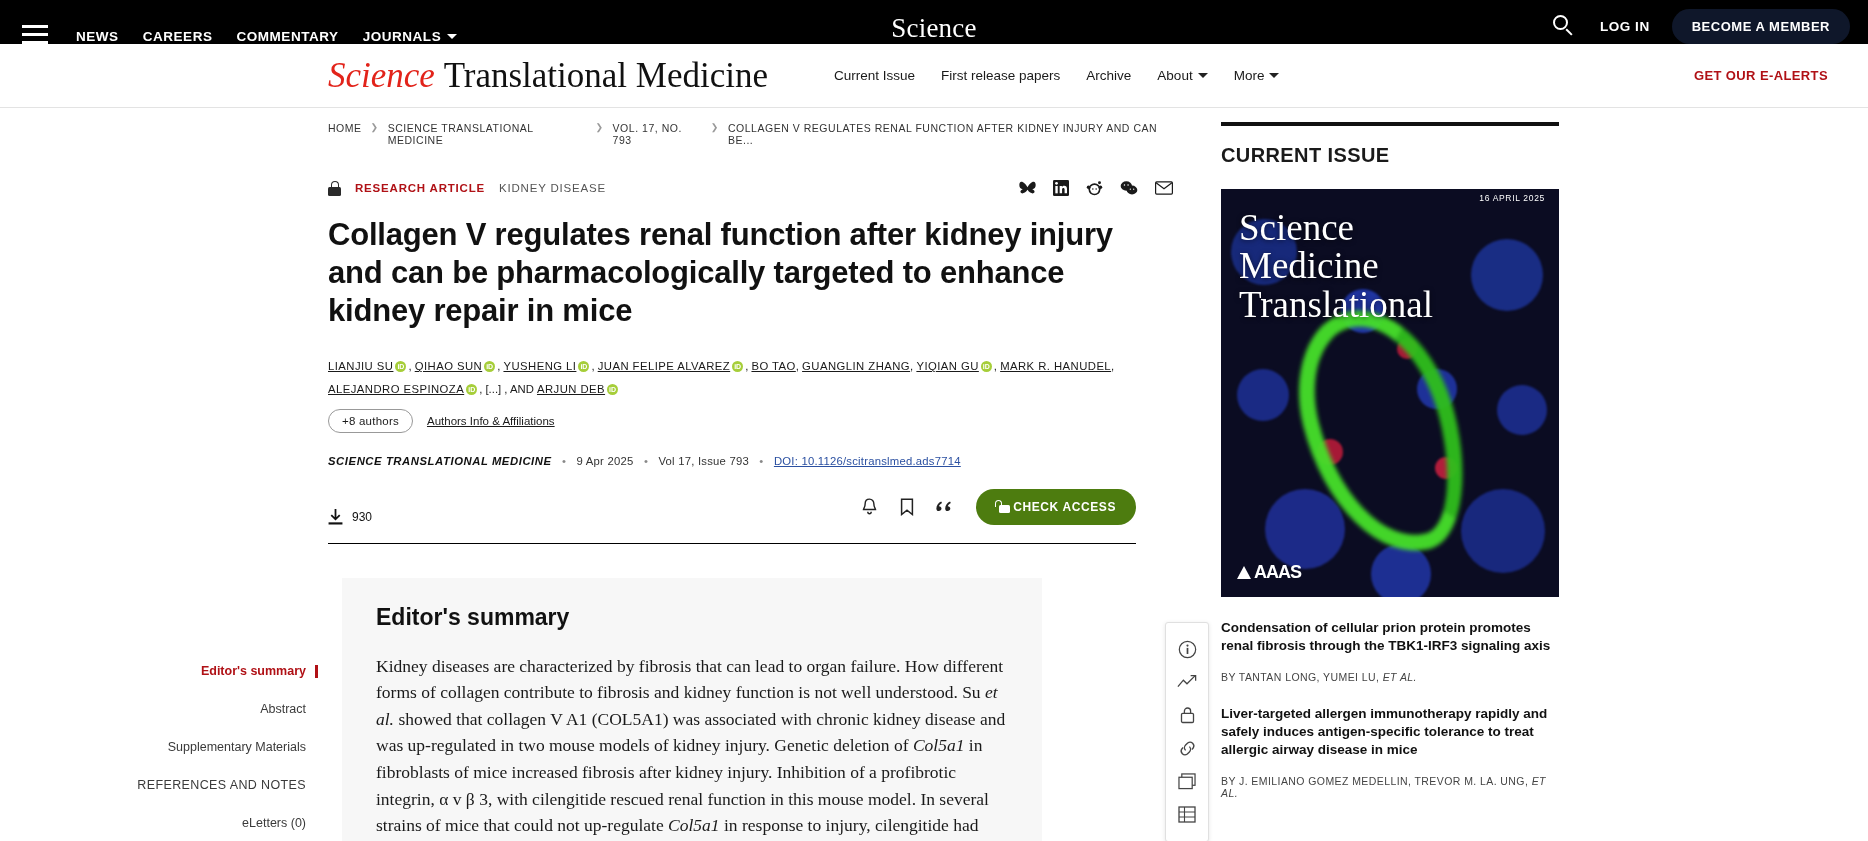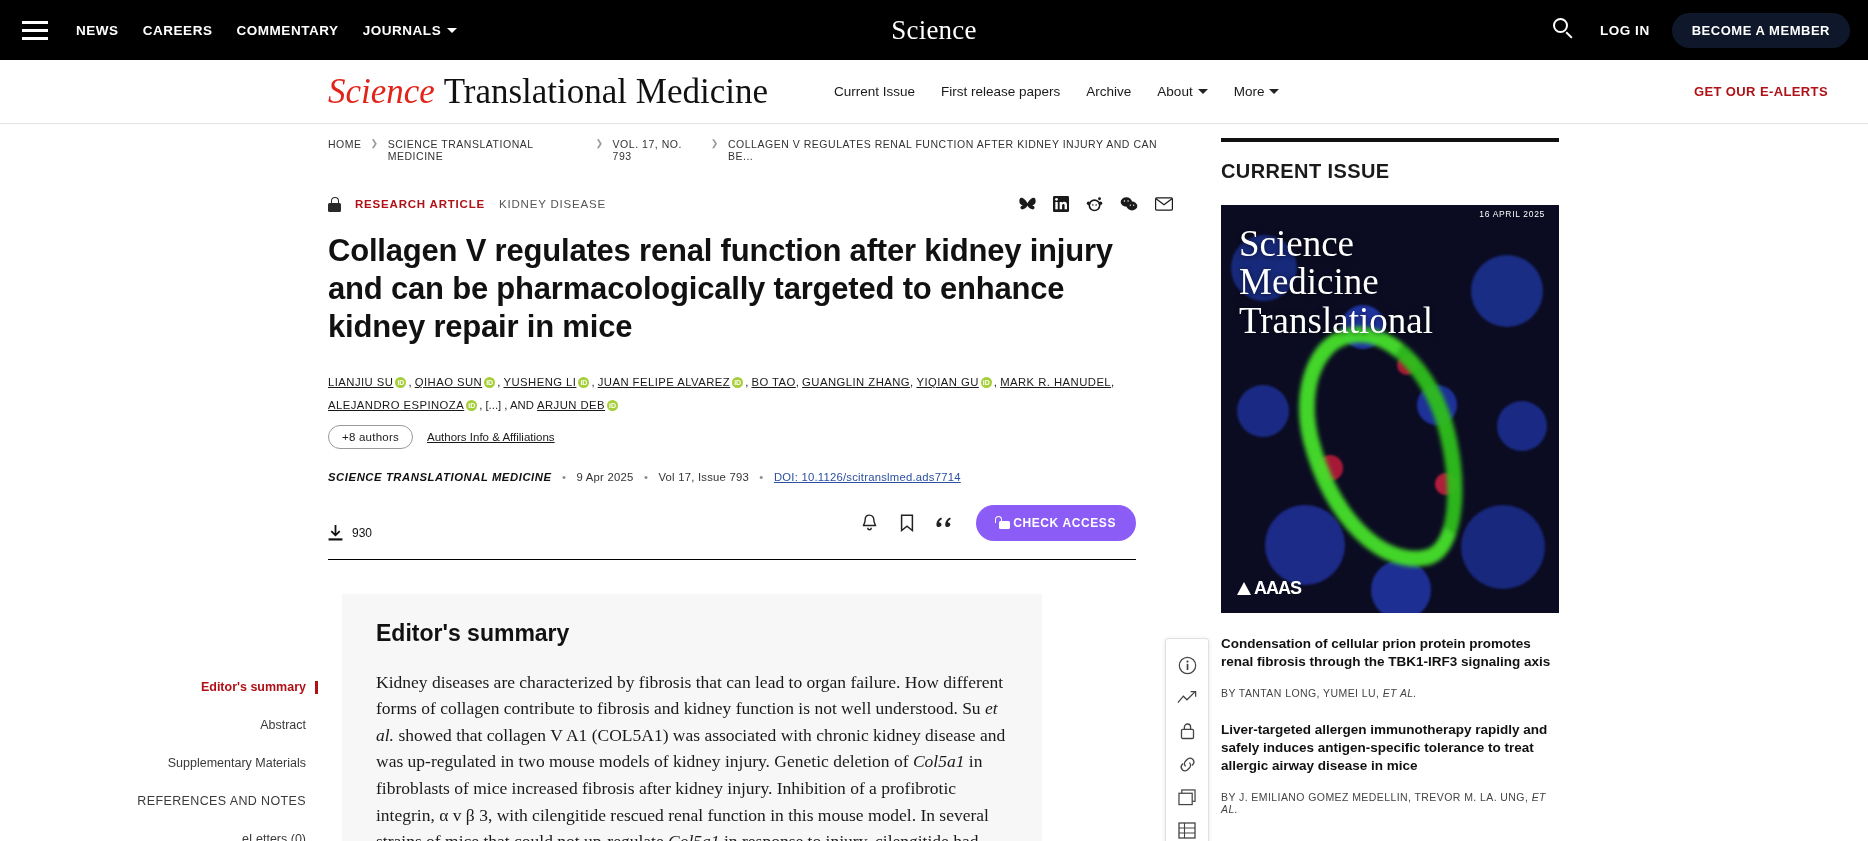--- a/index.html
+++ b/index.html
@@ -7,22 +7,22 @@
   body {
     width: 1868px; height: 841px;
     font-family: "Liberation Sans", sans-serif;
     background: #ffffff;
     overflow: hidden;
     color: #1a1a1a;
   }
 
   
   .topbar {
-    height: 60px; background: #000; color:#fff;
-    display:flex; align-items:center; position:relative;
+    height: 44px; background: #000; color:#fff;
+    display:flex; align-items:flex-end; position:relative;
   }
   .hamburger {
     width: 54px; display:flex; flex-direction:column; justify-content:center;
     align-items:center; gap:5px; cursor:pointer; margin-left:8px;
   }
   .hamburger span { display:block; width:26px; height:3px; background:#fff; }
   .topnav { display:flex; align-items:center; gap:24px; margin-left:14px; }
   .topnav a {
     color:#fff; text-decoration:none; font-size:13.5px; font-weight:700;
     letter-spacing:.04em;
@@ -138,21 +138,21 @@
 
   .actionrow {
     margin-top:22px; display:flex; align-items:flex-end; padding-bottom:18px;
     border-bottom:1px solid #000000; max-width:808px;
   }
   .dl { display:flex; align-items:center; gap:9px; font-size:12px; color:#111; cursor:pointer;}
   .dl svg{display:block;}
   .act-right { margin-left:auto; display:flex; align-items:center; gap:22px; }
   .act-right svg { display:block; cursor:pointer; }
   .check-access {
-    background:#8b5cf6; color:#fff; border:none; border-radius:20px;
+    background:#4d7c0f; color:#fff; border:none; border-radius:20px;
     padding:11px 20px 11px 17px; font-size:12px; font-weight:700; letter-spacing:.05em;
     display:flex; align-items:center; gap:9px; cursor:pointer;
     font-family:"Liberation Sans", sans-serif;
   }
   .check-access .wlock { width:11px;height:13px; position:relative;}
   .check-access .wlock .body{position:absolute;bottom:0;width:11px;height:8px;background:#fff;border-radius:1.5px;}
   .check-access .wlock .shackle{position:absolute;top:0;left:2px;width:7px;height:7px;border:1.6px solid #fff;border-bottom:none;border-radius:4px 4px 0 0;}
 
   
   .summarywrap { position:relative; margin-top:34px; }

